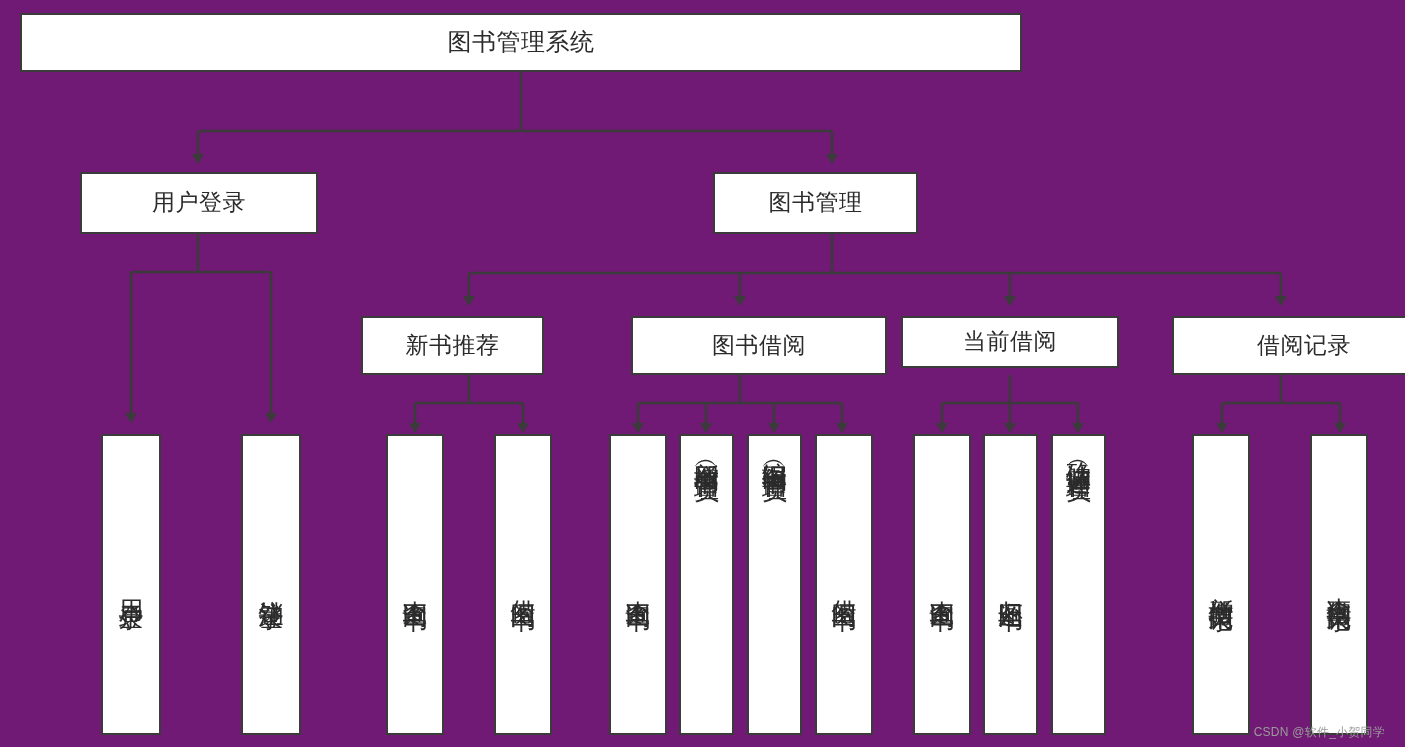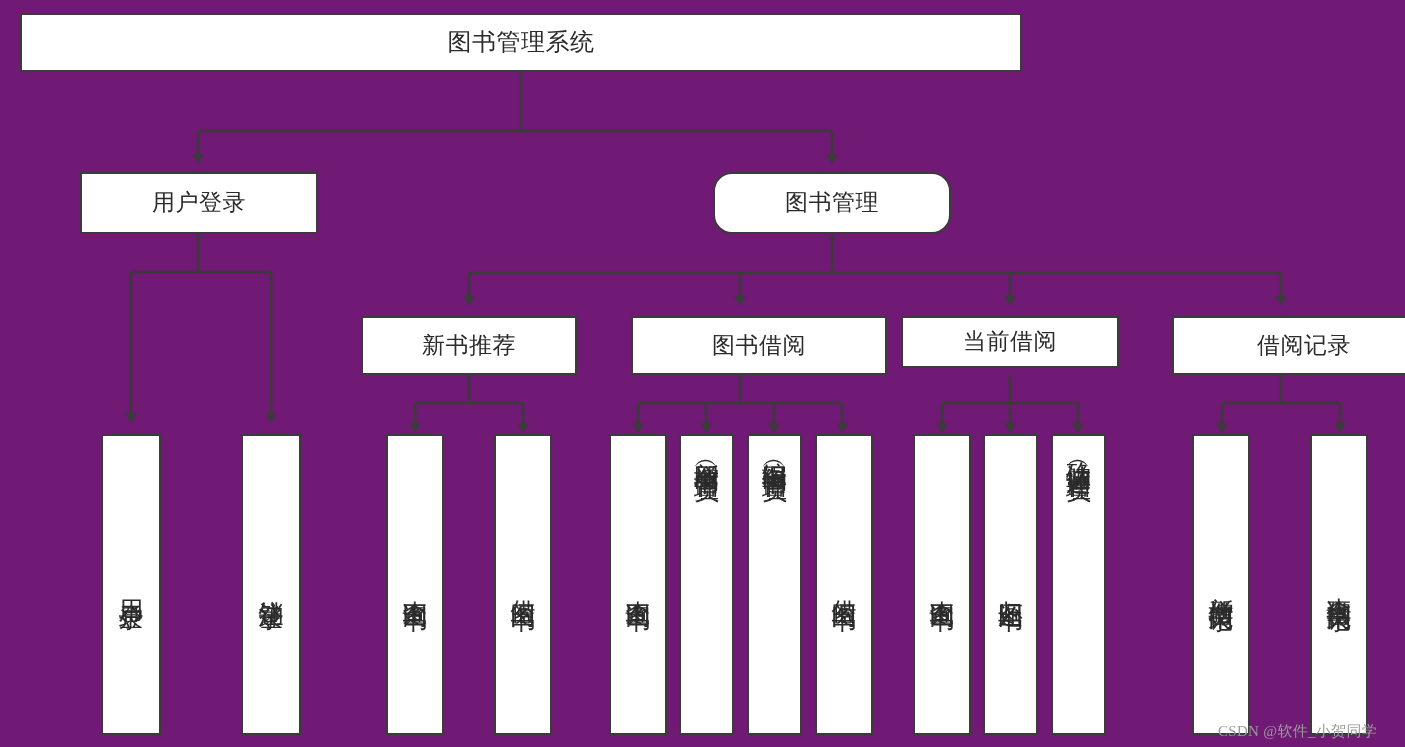--- a/index.html
+++ b/index.html
@@ -60,28 +60,28 @@
     writing-mode:vertical-rl;
     text-orientation:upright;
     font-size:25px;
     line-height:1.0;
     letter-spacing:0.10em;
     white-space:normal;
   }
   
   #watermark{
     position:absolute;
-    right:28px;
+    right:20px;
     bottom:6px;
-    font-size:15px;
+    font-size:12px;
     color:#9b9b9b;
     letter-spacing:0.02em;
     z-index:5;
     white-space:nowrap;
-    font-family:Liberation Serif, serif;
+    font-family:Liberation Sans, sans-serif;
   }
 </style>
 </head>
 <body>
 
 <div id="canvas">
 
   <svg id="wires" viewBox="0 0 1405 747" width="1405" height="747" aria-hidden="true">
     <defs>
       <marker id="arrow" markerWidth="10" markerHeight="12" refX="1" refY="6" orient="auto" markerUnits="userSpaceOnUse">
@@ -133,25 +133,25 @@
   </svg>
 
   <div class="node horiz root" style="left:20px; top:13px; width:1002px; height:59px;">
     <span class="label">图书管理系统</span>
   </div>
 
   <div class="node horiz" style="left:80px; top:172px; width:238px; height:62px;">
     <span class="label">用户登录</span>
   </div>
 
-  <div class="node horiz" style="left:713px; top:172px; width:238px; height:62px;border-radius:19px;">
+  <div class="node horiz" style="left:713px; top:172px; width:205px; height:62px;">
     <span class="label">图书管理</span>
   </div>
 
-  <div class="node horiz" style="left:361px; top:316px; width:216px; height:59px;">
+  <div class="node horiz" style="left:361px; top:316px; width:183px; height:59px;">
     <span class="label">新书推荐</span>
   </div>
 
   <div class="node horiz" style="left:631px; top:316px; width:256px; height:59px;">
     <span class="label">图书借阅</span>
   </div>
 
   <div class="node horiz" style="left:901px; top:316px; width:218px; height:52px;">
     <span class="label">当前借阅</span>
   </div>

